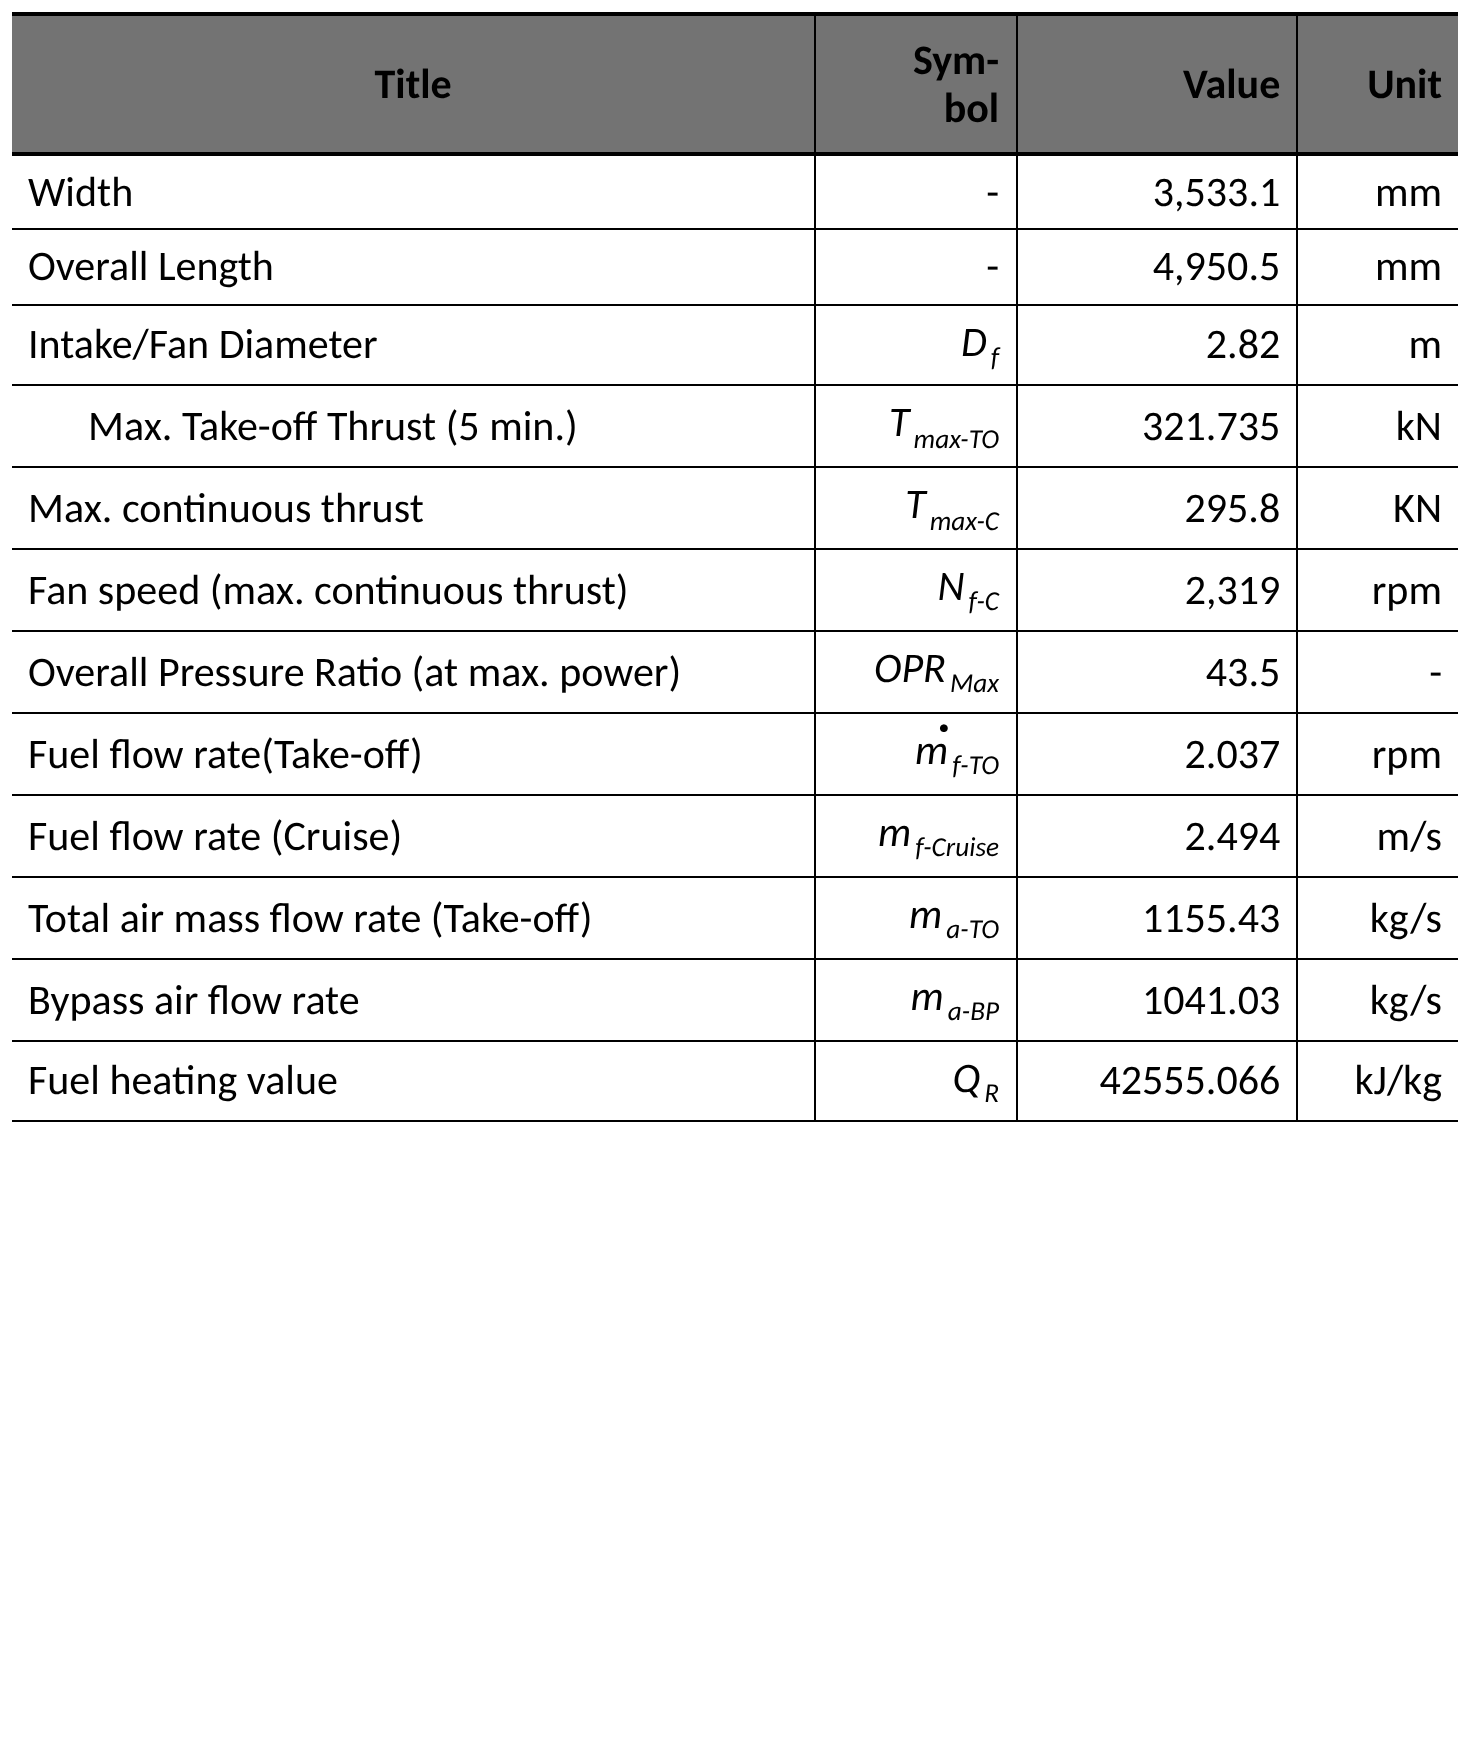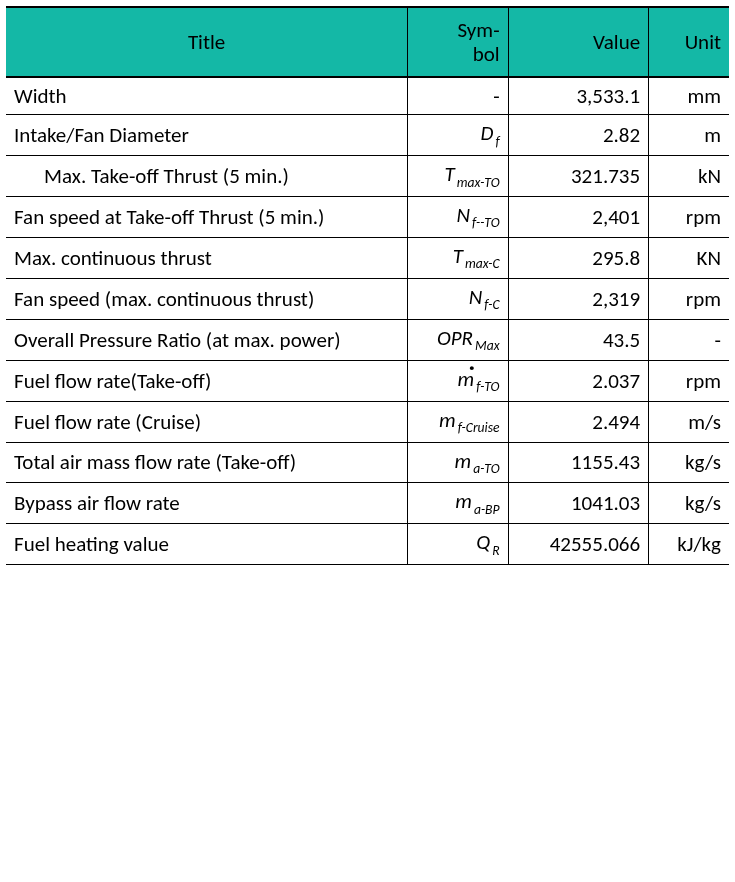--- a/index.html
+++ b/index.html
@@ -22,23 +22,23 @@
     table-layout: fixed;
   }
   th, td {
     text-align: left;
     vertical-align: middle;
     border-bottom: 1px solid #000;
     padding: 6px 8px;
     line-height: 1.15;
   }
   thead th {
-    background: #14b8a6;
+    background: #737373;
     text-align: center;
-    font-weight: 400;
+    font-weight: 700;
     border-top: 2px solid #000;
     border-bottom: 2px solid #000;
     padding-top: 10px;
     padding-bottom: 10px;
     margin-top: 40px;
   }
   thead th + th,
   tbody td + td {
     border-left: 1px solid #000;
     text-align: right;
@@ -89,36 +89,36 @@
     </tr>
   </thead>
   <tbody id="tbody">
         <tr>
           <td>Width</td>
           <td class="sym" style="font-style: normal;">-</td>
           <td>3,533.1</td>
           <td>mm</td>
         </tr>
         <tr>
+          <td>Overall Length</td>
+          <td class="sym" style="font-style: normal;">-</td>
+          <td>4,950.5</td>
+          <td>mm</td>
+        </tr>
+        <tr>
           <td>Intake/Fan Diameter</td>
           <td class="sym"><span>D</span><span class="sub">f</span></td>
           <td>2.82</td>
           <td>m</td>
         </tr>
         <tr>
           <td class="indent">Max. Take-off Thrust (5 min.)</td>
           <td class="sym"><span>T</span><span class="sub">max-TO</span></td>
           <td>321.735</td>
           <td>kN</td>
-        </tr>
-        <tr>
-          <td>Fan speed at Take-off Thrust (5 min.)</td>
-          <td class="sym"><span>N</span><span class="sub">f--TO</span></td>
-          <td>2,401</td>
-          <td>rpm</td>
         </tr>
         <tr>
           <td>Max. continuous thrust</td>
           <td class="sym"><span>T</span><span class="sub">max-C</span></td>
           <td>295.8</td>
           <td>KN</td>
         </tr>
         <tr>
           <td>Fan speed (max. continuous thrust)</td>
           <td class="sym"><span>N</span><span class="sub">f-C</span></td>

